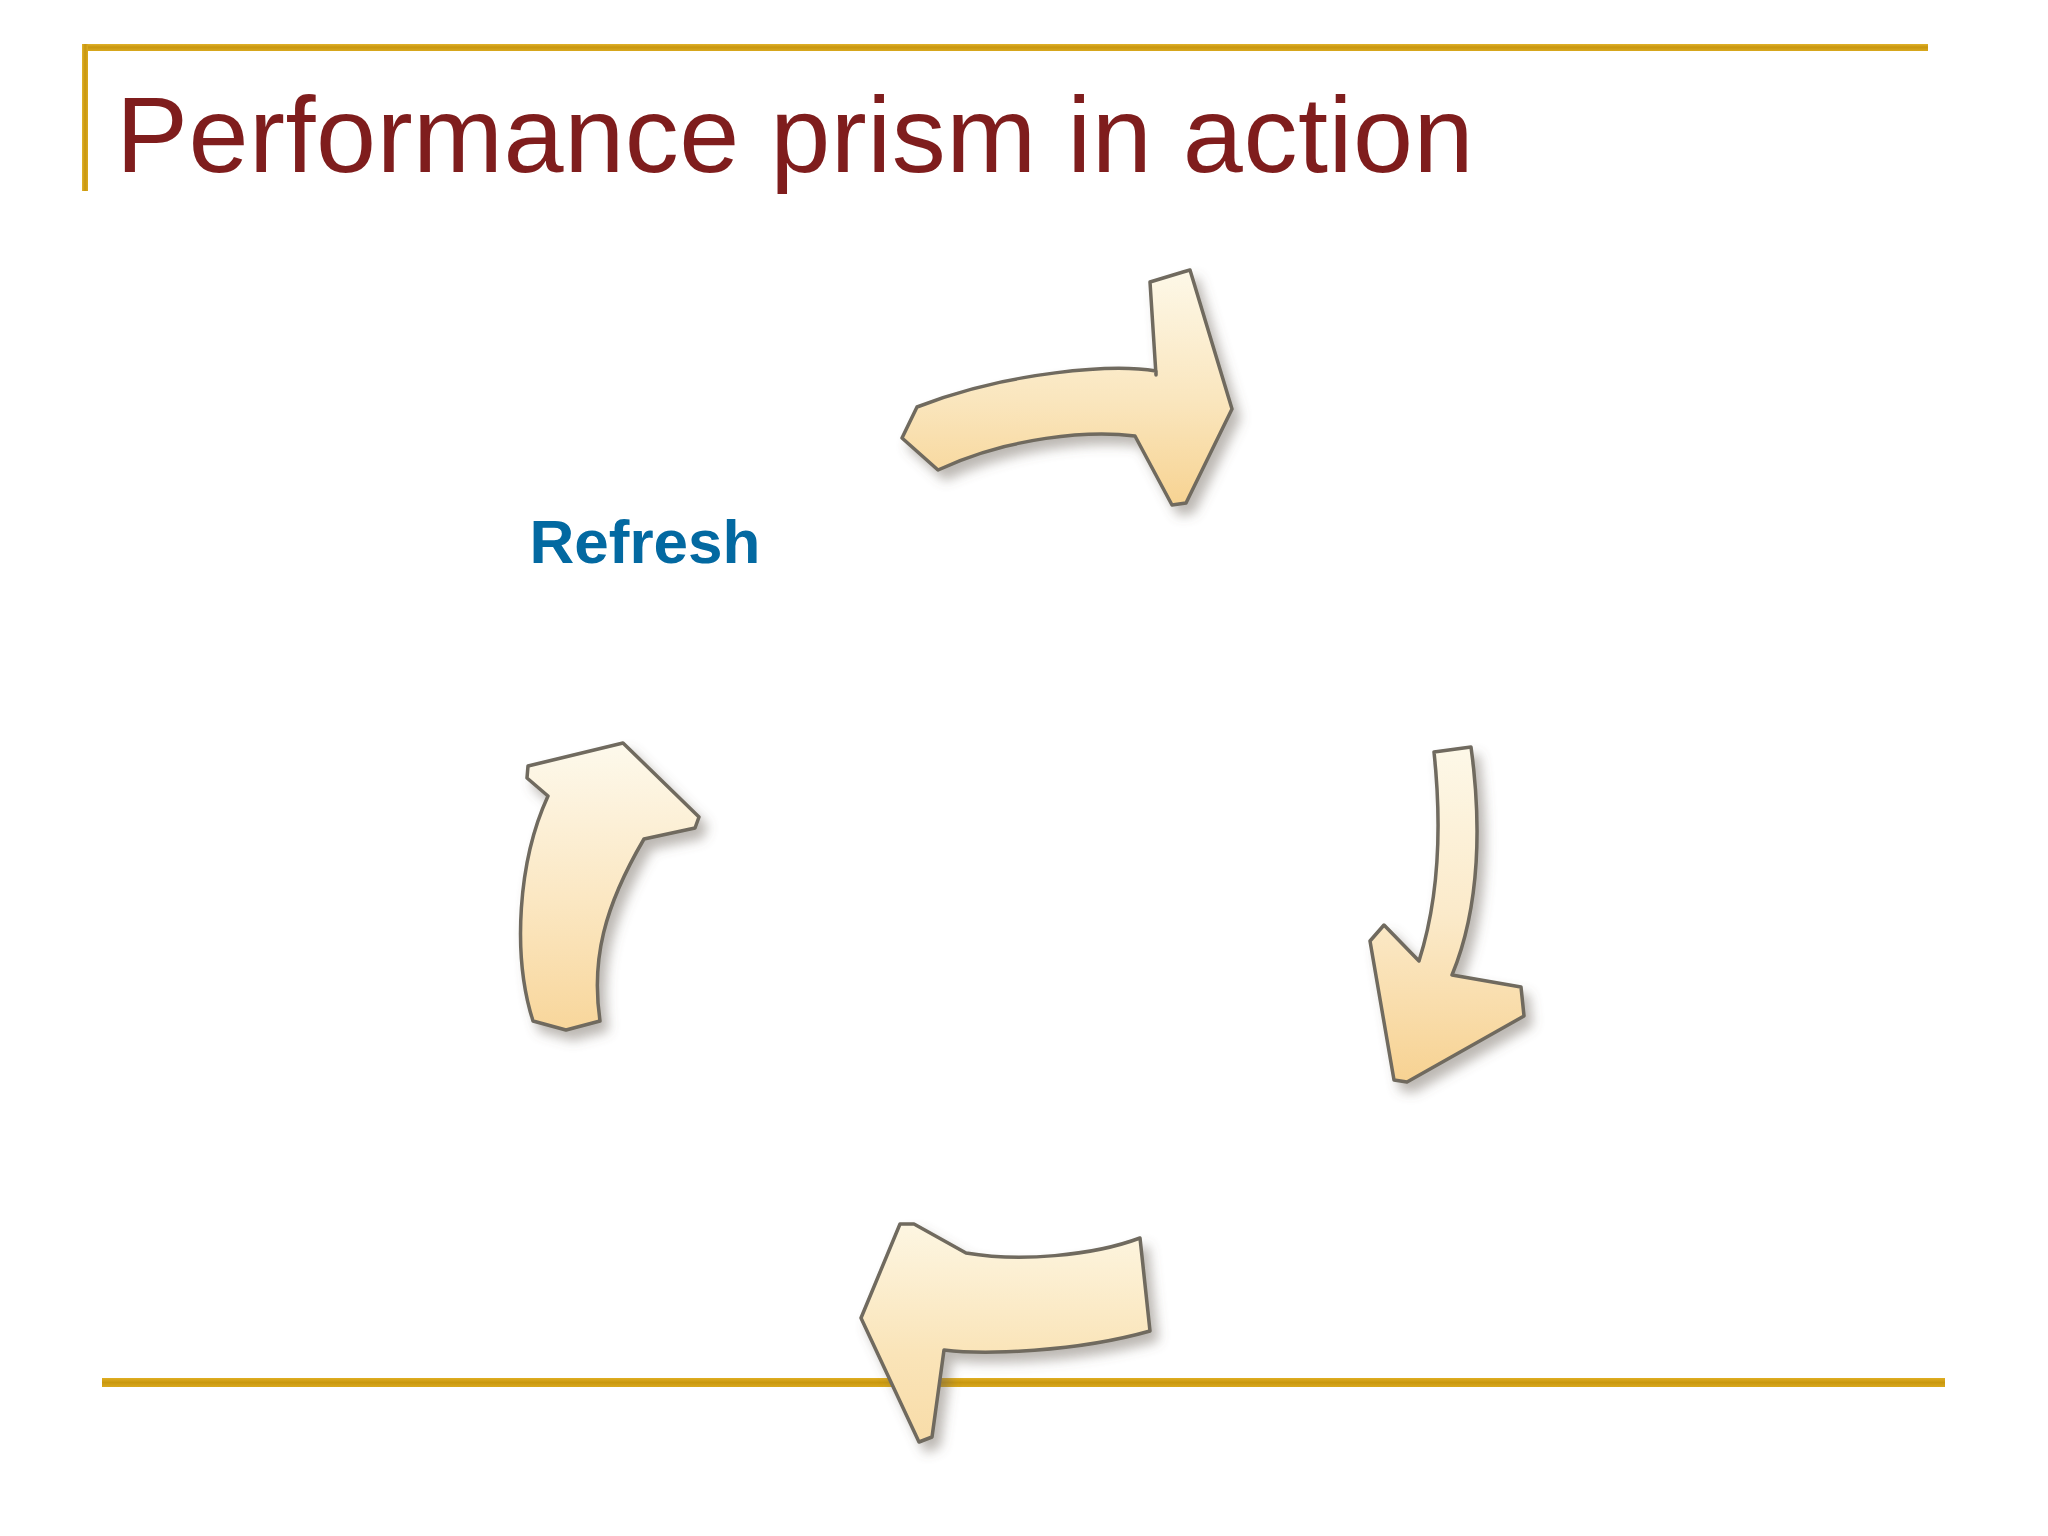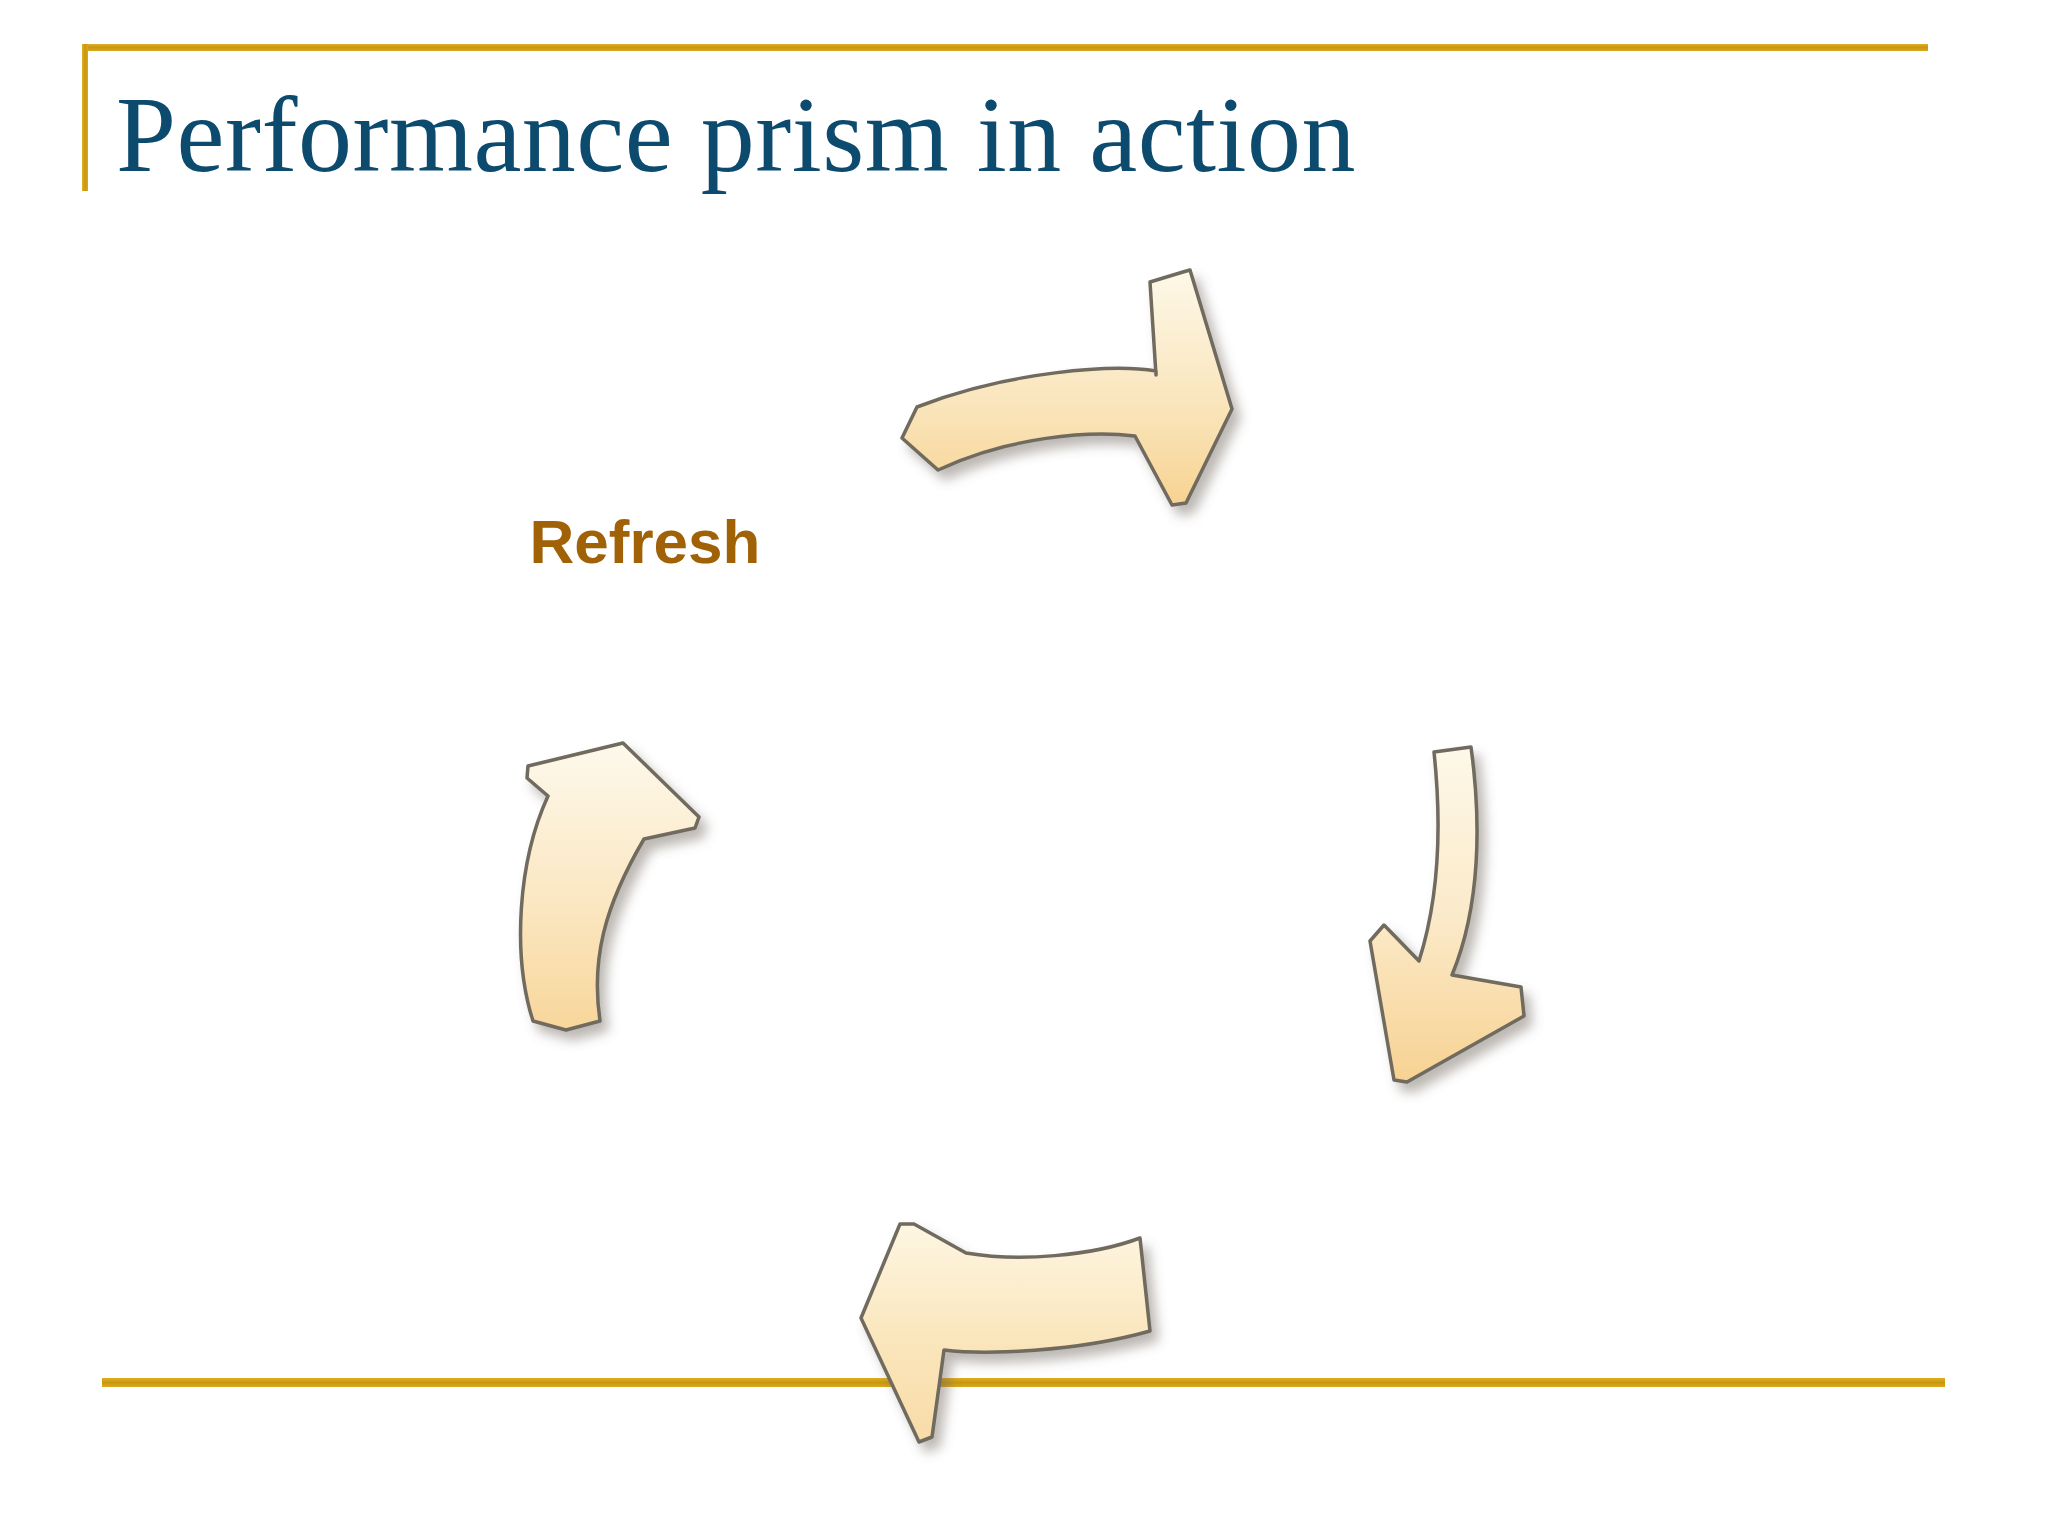--- a/index.html
+++ b/index.html
@@ -42,25 +42,25 @@
     width: 1843px;
     height: 9px;
     background: linear-gradient(to bottom, #E0AE22 0%, #C9980F 50%, #D9A81D 100%);
   }
 
   
   .slide-title {
     position: absolute;
     left: 116px;
     top: 76px;
-    font-family: Liberation Serif, serif;
+    font-family: Liberation Sans, sans-serif;
     font-size: 108px;
     line-height: 1.1;
     font-weight: 400;
-    color: #0c4a6e;
+    color: #7f1d1d;
     letter-spacing: 0.5px;
     white-space: nowrap;
   }
 
   
   #cycle {
     position: absolute;
     left: 0;
     top: 0;
     width: 2048px;
@@ -74,21 +74,21 @@
     height: 1536px;
   }
 
   
   .node-label {
     position: absolute;
     font-family: "Liberation Sans", sans-serif;
     font-weight: bold;
     font-size: 62px;
     line-height: 1.04;
-    color: #a16207;
+    color: #0369a1;
     text-align: center;
     white-space: pre-line;
   }
   .node-refresh {
     left: 470px;
     top: 510px;
     width: 350px;
     text-align: center;
   }
   .node-design {

